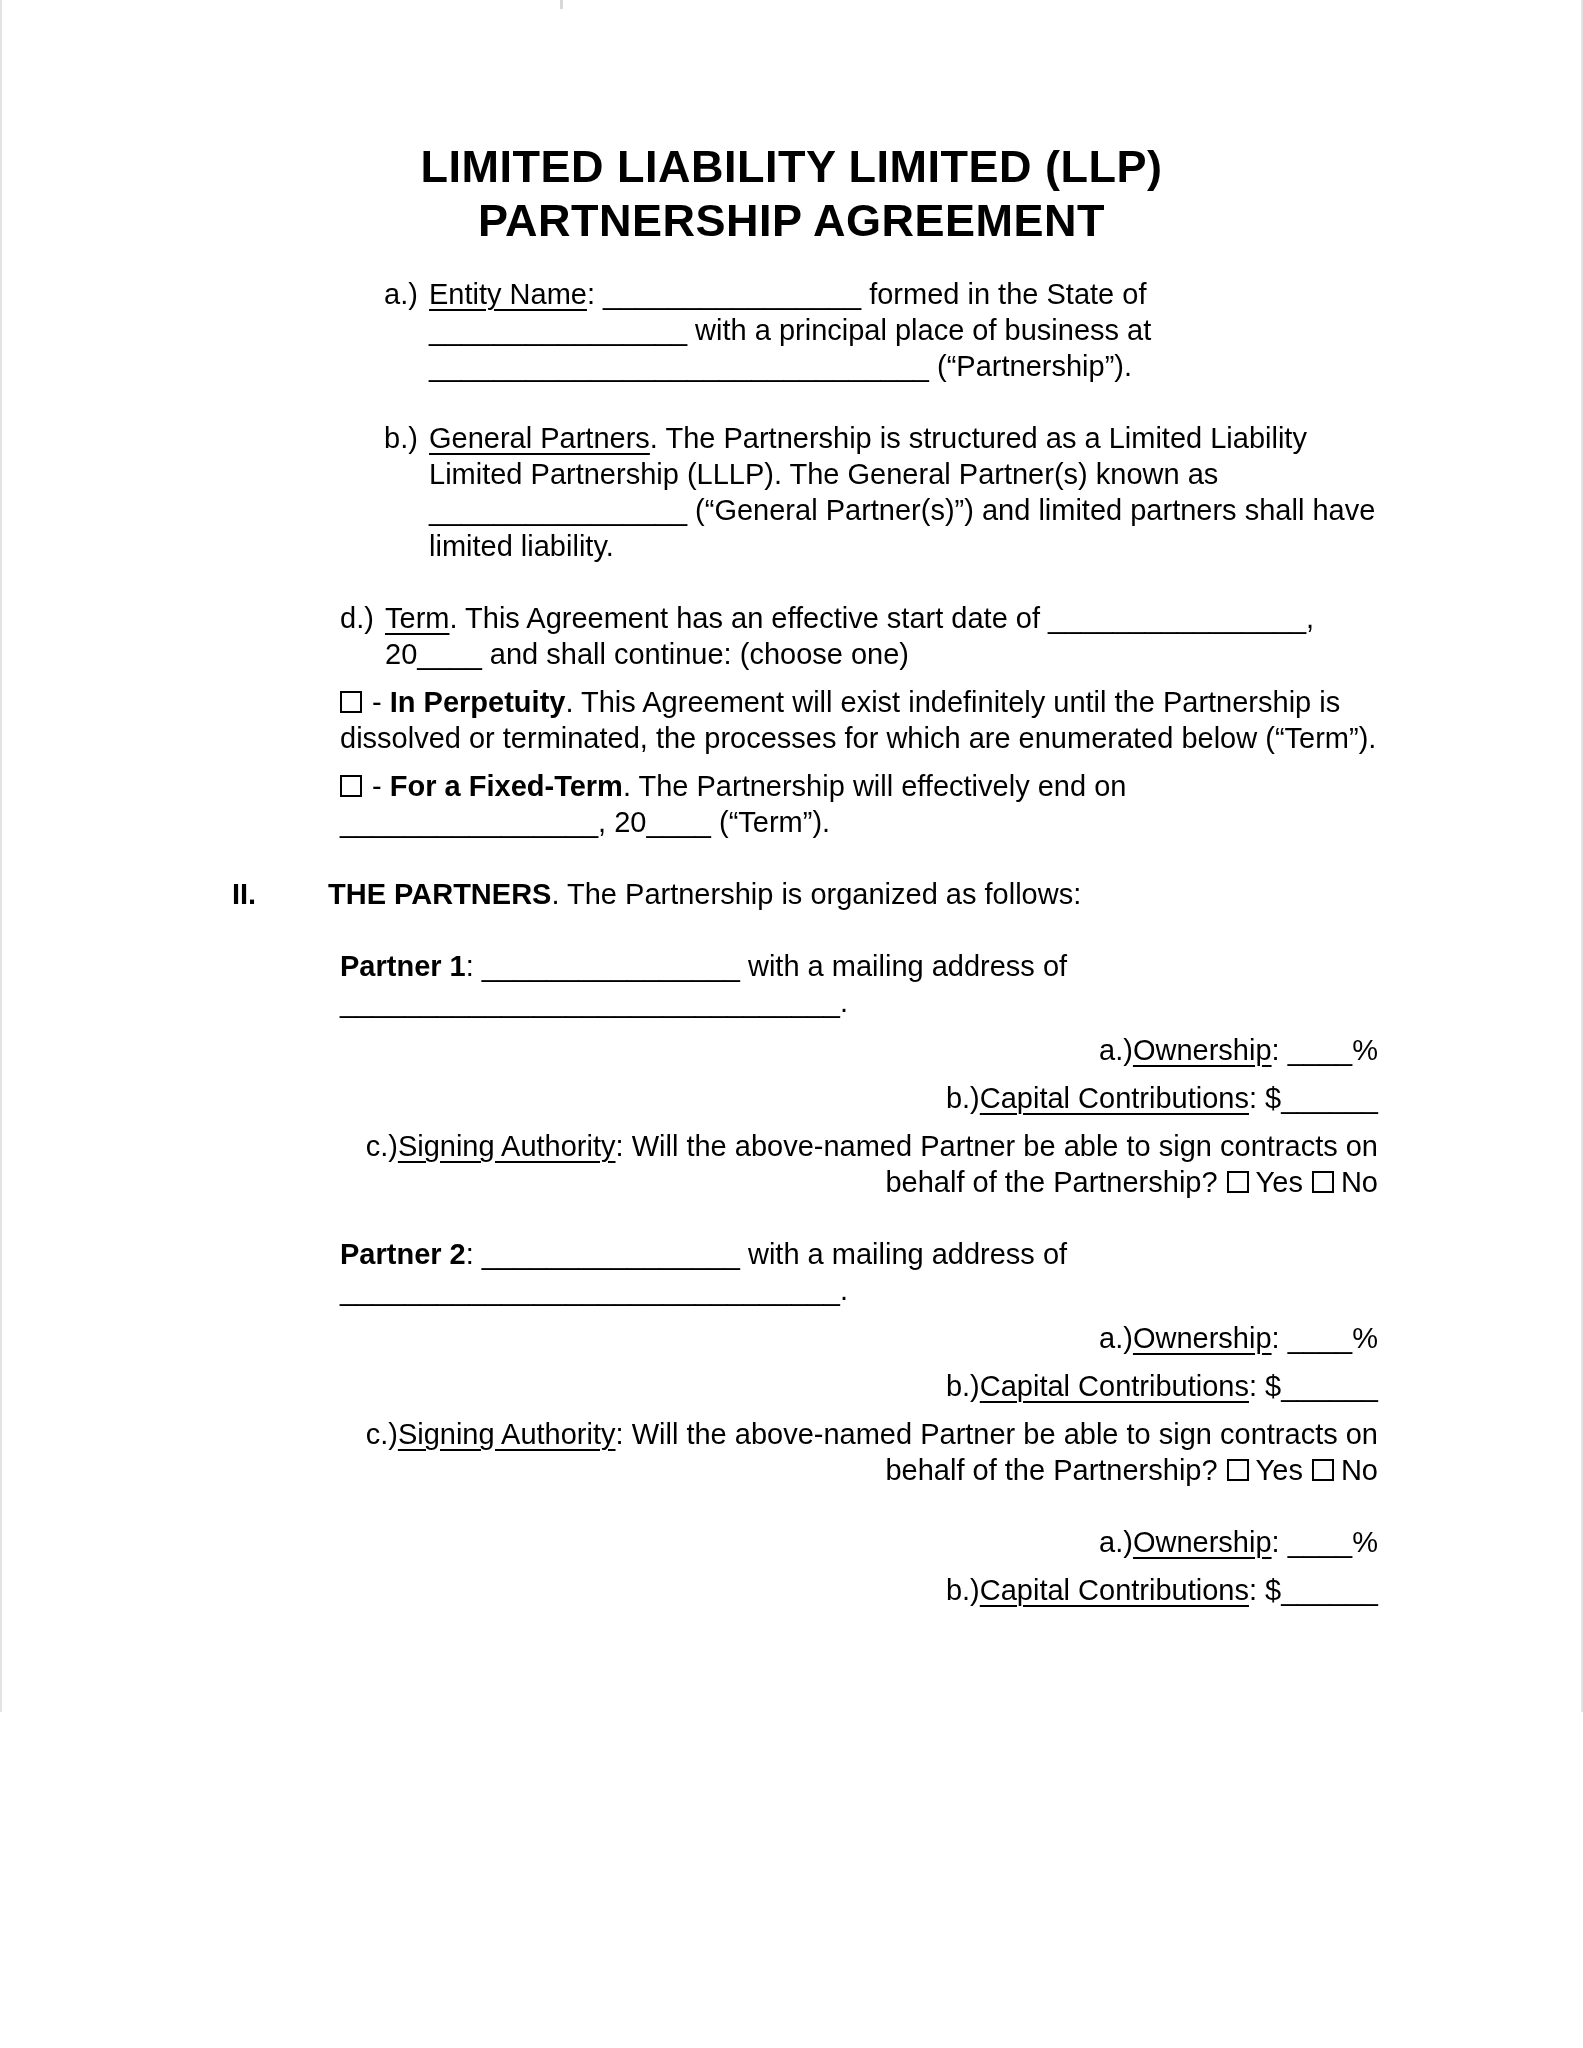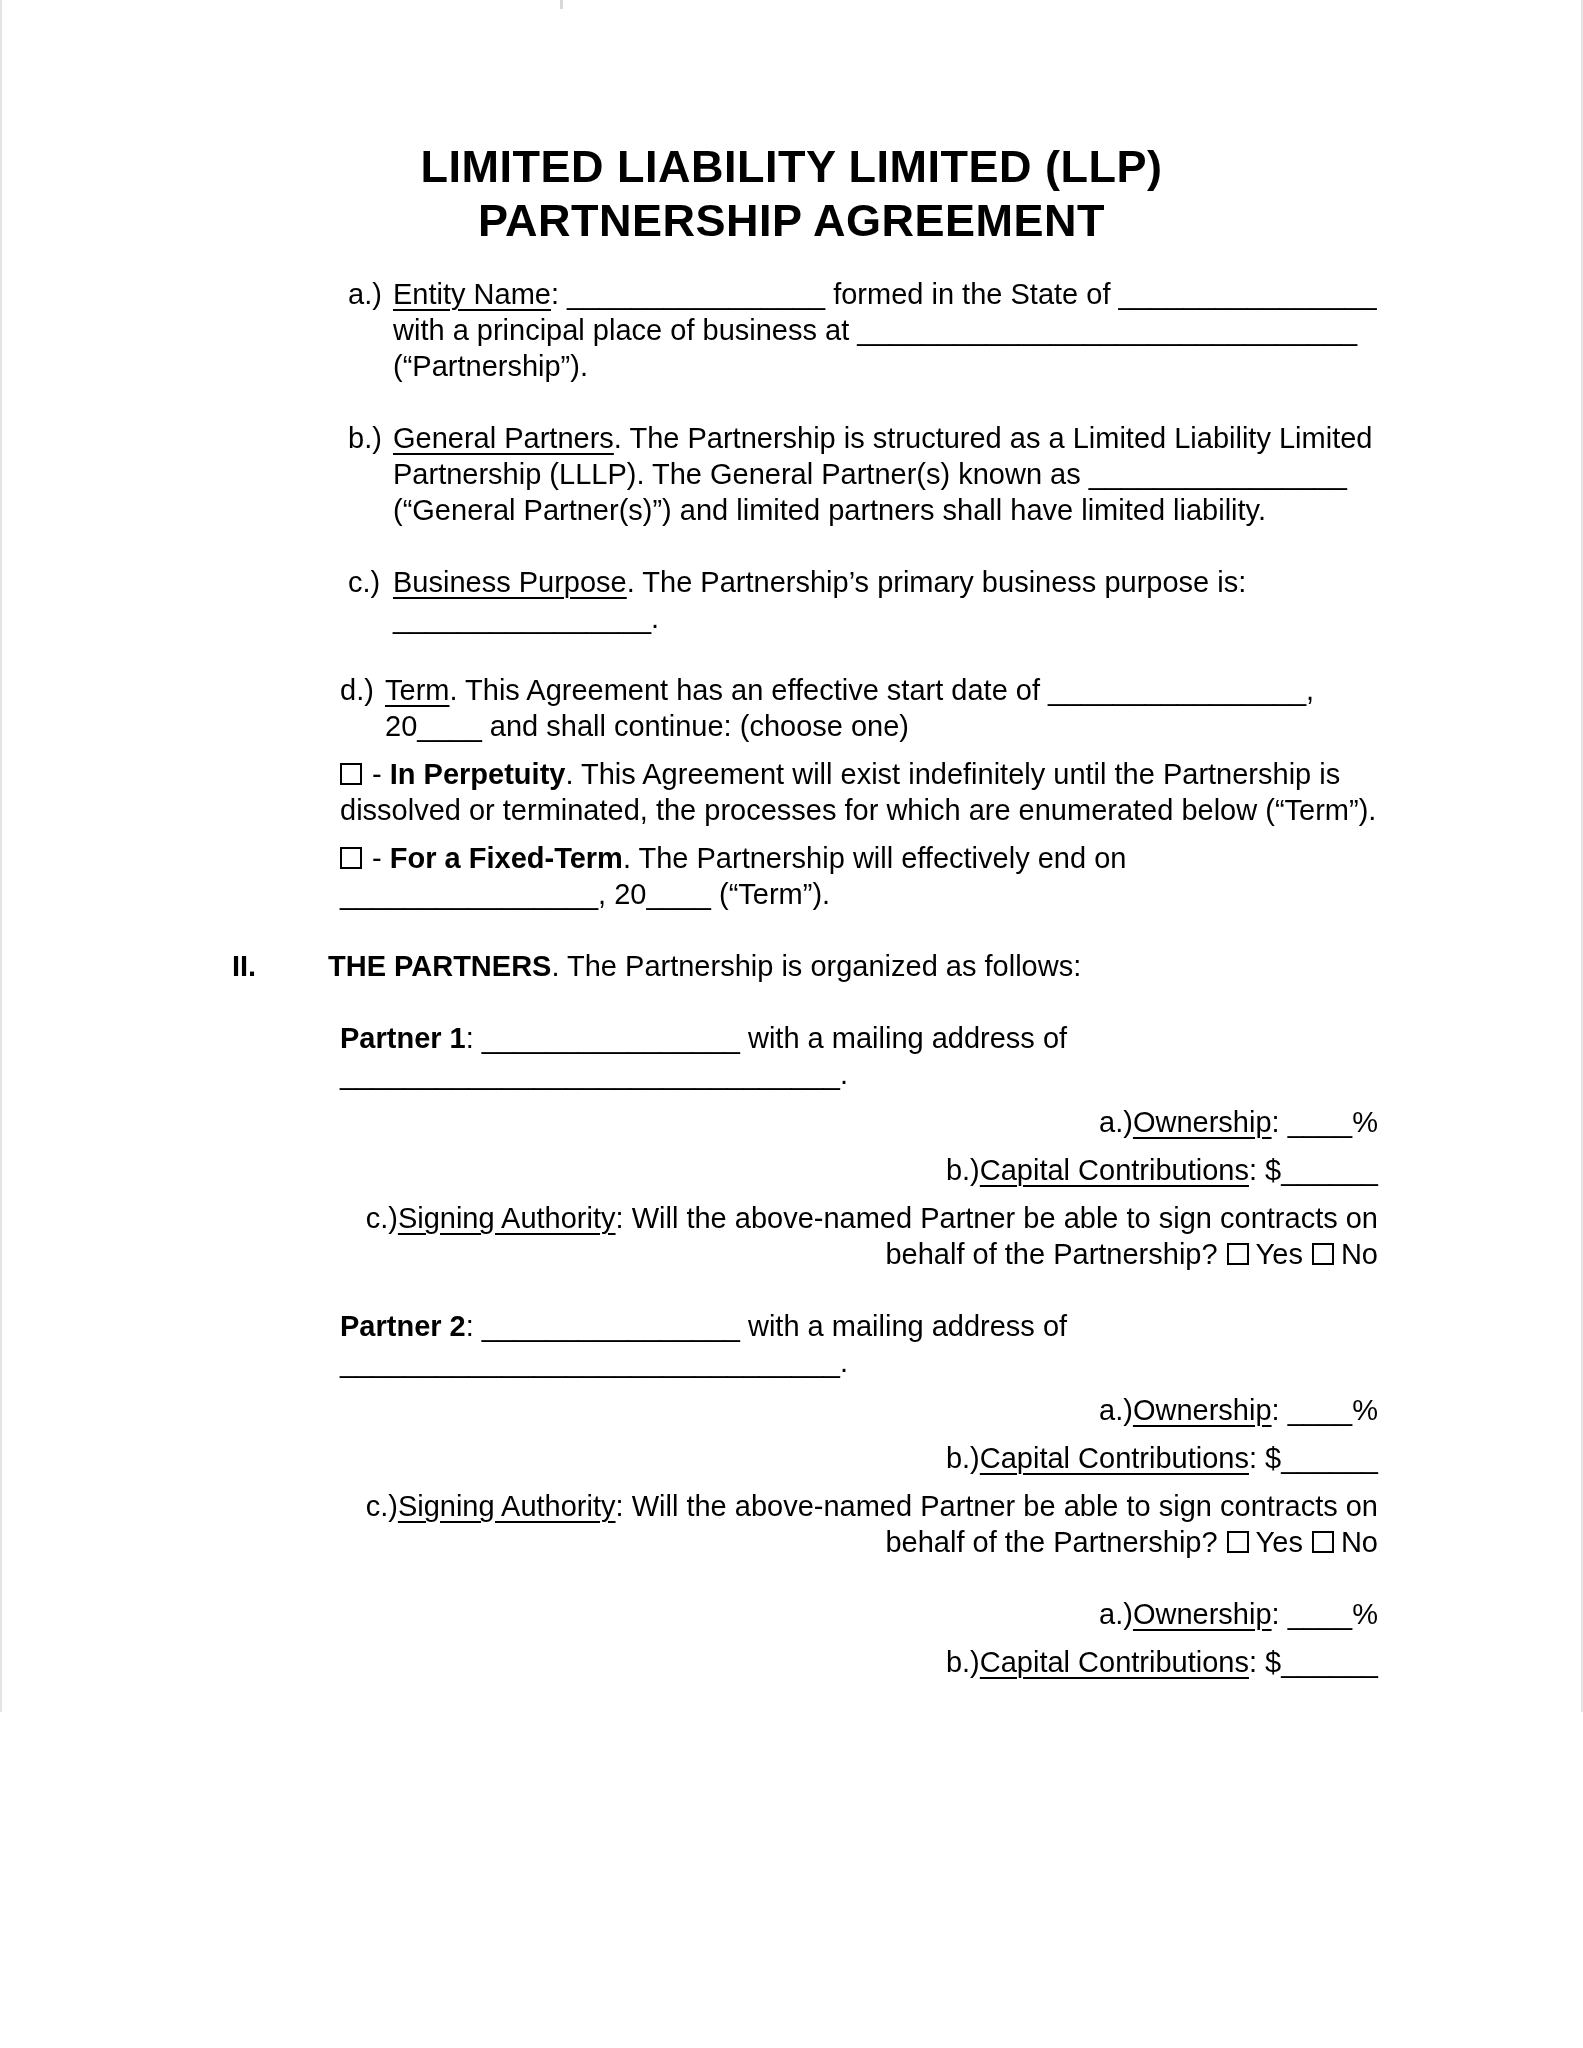--- a/index.html
+++ b/index.html
@@ -28,21 +28,21 @@
   }
   .para{margin:0 0 36px 0;}
   .group{margin:0 0 36px 0;}
   .group > .sub{margin:12px;}
   
   .sect{margin-left:-96px;padding-left:96px;text-indent:-96px;}
   .sect .num{display:inline-block;width:96px;text-indent:0;font-weight:bold;}
   .bold{font-weight:bold;}
   .ul{text-decoration:underline;text-decoration-thickness:2px;text-underline-offset:5px;}
   
-  .item1{margin-left:20px;padding-left:45px;text-indent:-45px;}
+  .item1{margin-left:56px;padding-left:45px;text-indent:-45px;}
   .item1 .marker{display:inline-block;width:45px;text-indent:0;}
   
   .opt{margin-left:91px;}
   
   .item2{padding-left:49px;text-indent:-49px;text-align:right;}
   .item2 .marker{display:inline-block;width:49px;text-indent:0;}
   .checkbox{
     display:inline-block;width:18px;height:18px;
     border:2px solid #000;background:#fff;
     vertical-align:-1px;
@@ -82,23 +82,20 @@
 
 
     <div class="para item1">
       <span class="marker">a.)</span><span class="ul">Entity Name</span><span>: ________________ formed in the State of ________________ with a principal place of business at _______________________________ (“Partnership”).</span>
     </div>
 
     <div class="para item1">
       <span class="marker">b.)</span><span class="ul">General Partners</span><span>. The Partnership is structured as a Limited Liability Limited Partnership (LLLP). The General Partner(s) known as ________________ (“General Partner(s)”) and limited partners shall have limited liability.</span>
     </div>
 
-    <div class="para item1">
-      <span class="marker">c.)</span><span class="ul">Business Purpose</span><span>. The Partnership’s primary business purpose is: ________________.</span>
-    </div>
 
     <div class="group">
       <div class="sub item1">
         <span class="marker">d.)</span><span class="ul">Term</span><span>. This Agreement has an effective start date of ________________, 20____ and shall continue: (choose one)</span>
       </div>
       <div class="sub opt">
         <span class="checkbox cb-opt"></span><span> - </span><span class="bold">In Perpetuity</span><span>. This Agreement will exist indefinitely until the Partnership is dissolved or terminated, the processes for which are enumerated below (“Term”).</span>
       </div>
       <div class="sub opt">
         <span class="checkbox cb-opt"></span><span> - </span><span class="bold">For a Fixed-Term</span><span>. The Partnership will effectively end on ________________, 20____ (“Term”).</span>

